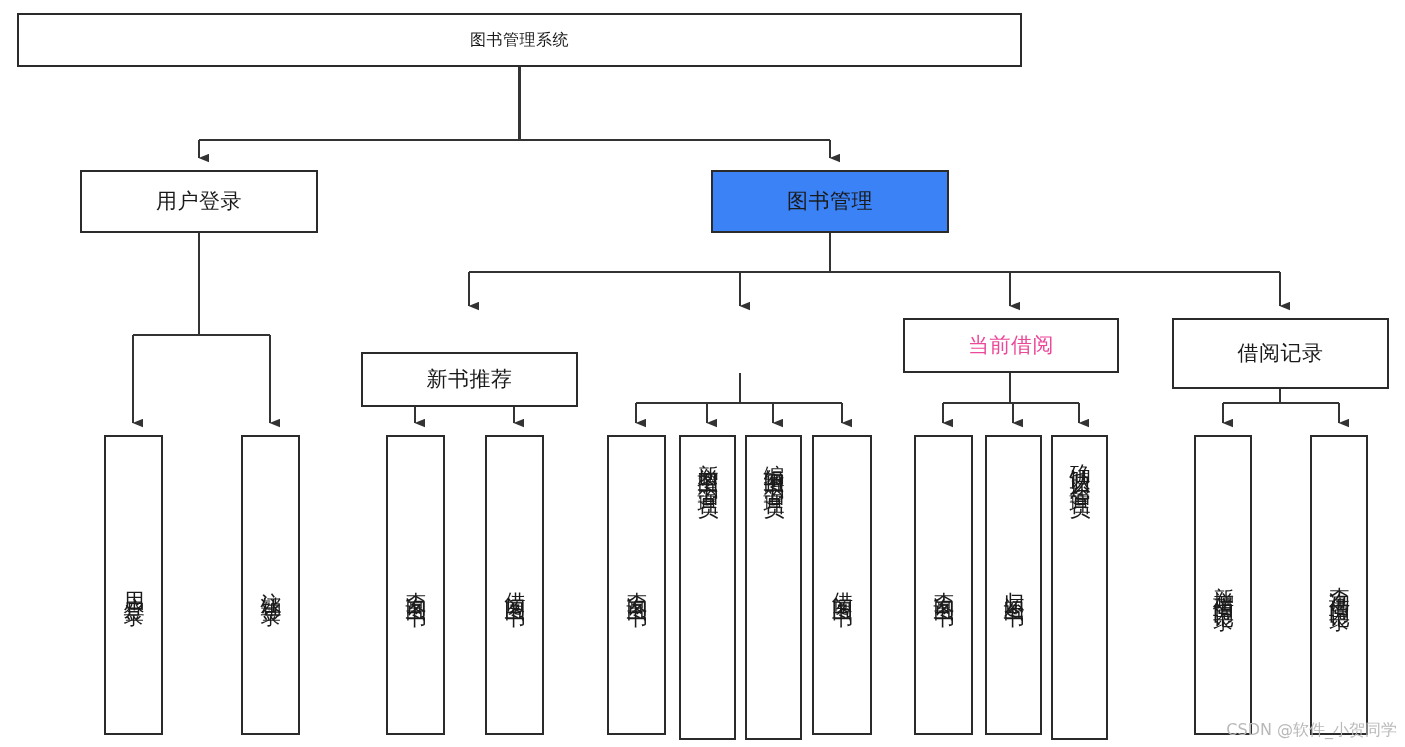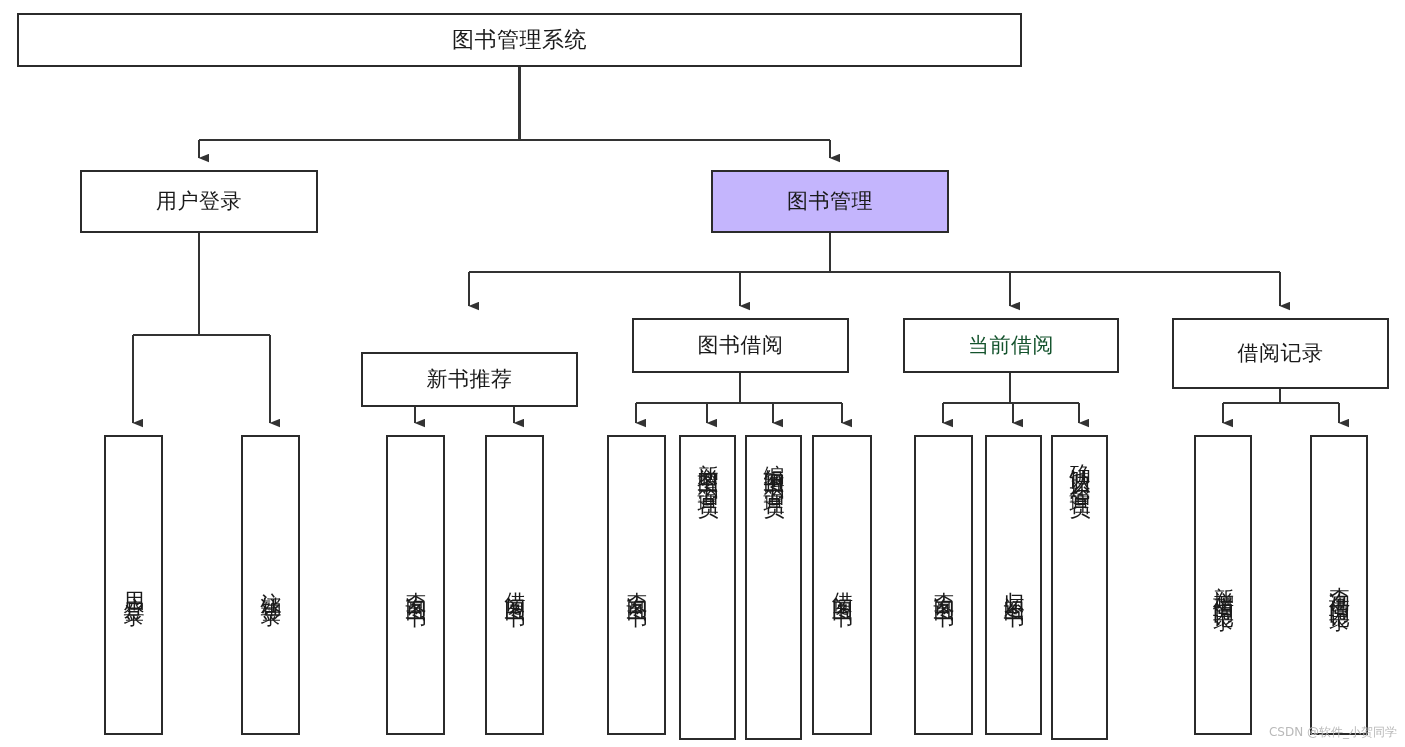--- a/index.html
+++ b/index.html
@@ -41,21 +41,21 @@
     letter-spacing: 0.5px;
     white-space: nowrap;
     text-align: center;
   }
   
   .node.horizontal .node-label {
     font-size: 21px;
     writing-mode: horizontal-tb;
   }
   #node-root .node-label {
-    font-size: 22px;
+    font-size: 16px;
   }
   
   .node.vertical {
     align-items: flex-start;
     padding-top: 10px;
   }
   .node.vertical .node-label {
     writing-mode: vertical-rl;
     text-orientation: upright;
     font-size: 21px;
@@ -63,21 +63,21 @@
     line-height: 1;
   }
   .node.vertical.centered {
     align-items: center;
     padding-top: 0;
   }
   #watermark {
     position: absolute;
     right: 8px;
     bottom: 6px;
-    font-size: 12px;
+    font-size: 16px;
     color: #b9b9b9;
     z-index: 6;
     white-space: nowrap;
     pointer-events: none;
   }
 </style>
 </head>
 <body>
 
 <div id="diagram-root">
@@ -132,32 +132,29 @@
     </g>
   </svg>
 
   <div class="node horizontal" id="node-root" style="left: 17px; top: 13px; width: 1005px; height: 54px; border-color: rgb(43, 43, 43); background: rgb(255, 255, 255);">
     <span class="node-label" style="color: rgb(26, 26, 26);">图书管理系统</span>
   </div>
 
   <div class="node horizontal" style="left: 80px; top: 170px; width: 238px; height: 63px; border-color: rgb(43, 43, 43); background: rgb(255, 255, 255);">
     <span class="node-label" style="color: rgb(26, 26, 26);">用户登录</span>
   </div>
-  <div class="node horizontal" style="left: 711px; top: 170px; width: 238px; height: 63px; border-color: rgb(43, 43, 43); background: #c4b5fd;">
+  <div class="node horizontal" style="left: 711px; top: 170px; width: 238px; height: 63px; border-color: rgb(43, 43, 43); background: #3b82f6;">
     <span class="node-label" style="color: rgb(26, 26, 26);">图书管理</span>
   </div>
 
   <div class="node horizontal" style="left: 361px; top: 318px; width: 217px; height: 55px; border-color: rgb(43, 43, 43); background: rgb(255, 255, 255); margin-top: 34px;">
     <span class="node-label" style="color: rgb(26, 26, 26);">新书推荐</span>
   </div>
-  <div class="node horizontal" style="left: 632px; top: 318px; width: 217px; height: 55px; border-color: rgb(43, 43, 43); background: rgb(255, 255, 255);">
-    <span class="node-label" style="color: rgb(26, 26, 26);">图书借阅</span>
-  </div>
   <div class="node horizontal" style="left: 903px; top: 318px; width: 216px; height: 55px; border-color: rgb(43, 43, 43); background: rgb(255, 255, 255);">
-    <span class="node-label" style="color: #14532d;">当前借阅</span>
+    <span class="node-label" style="color: #ec4899;">当前借阅</span>
   </div>
   <div class="node horizontal" style="left: 1172px; top: 318px; width: 217px; height: 71px; border-color: rgb(43, 43, 43); background: rgb(255, 255, 255);">
     <span class="node-label" style="color: rgb(26, 26, 26);">借阅记录</span>
   </div>
 
   <div class="node vertical centered" style="left: 104px; top: 435px; width: 59px; height: 300px; border-color: rgb(43, 43, 43); background: rgb(255, 255, 255);">
     <span class="node-label" style="color: rgb(26, 26, 26);">用户登录</span>
   </div>
   <div class="node vertical centered" style="left: 241px; top: 435px; width: 59px; height: 300px; border-color: rgb(43, 43, 43); background: rgb(255, 255, 255);">
     <span class="node-label" style="color: rgb(26, 26, 26);">注销登录</span>

